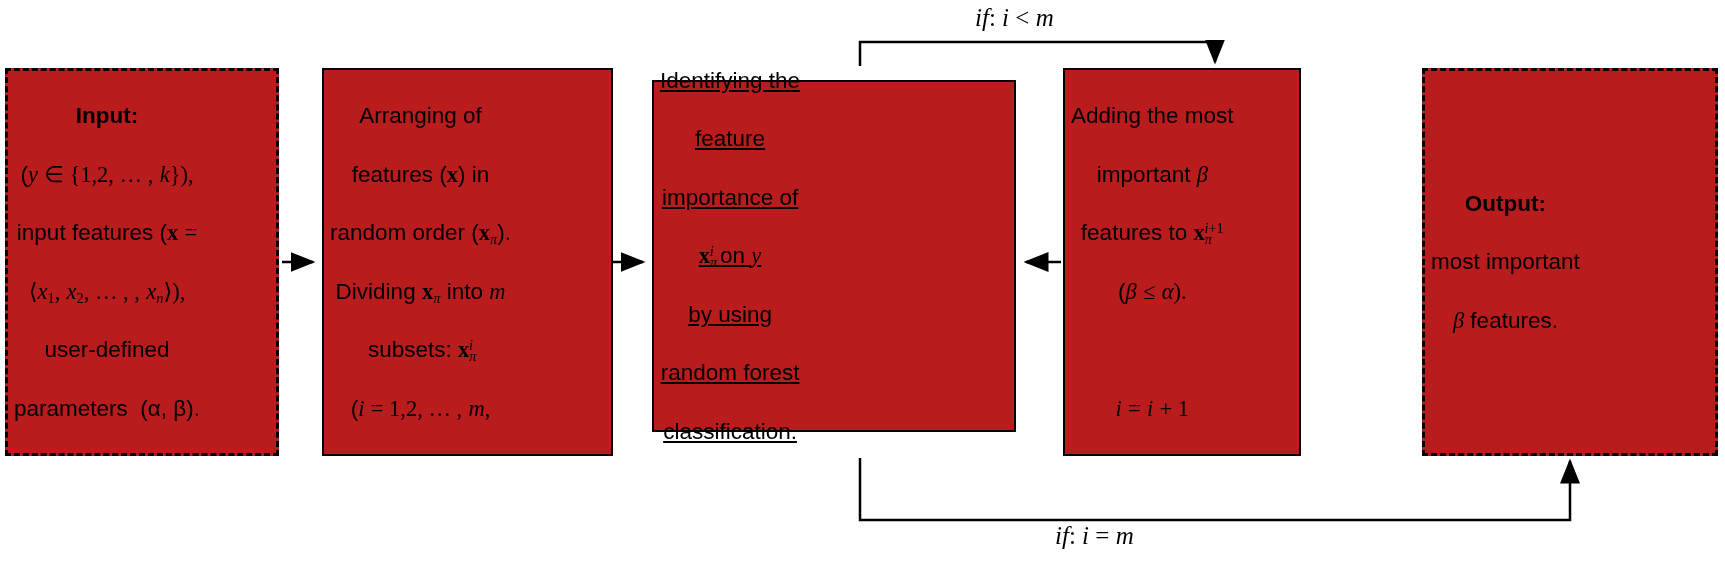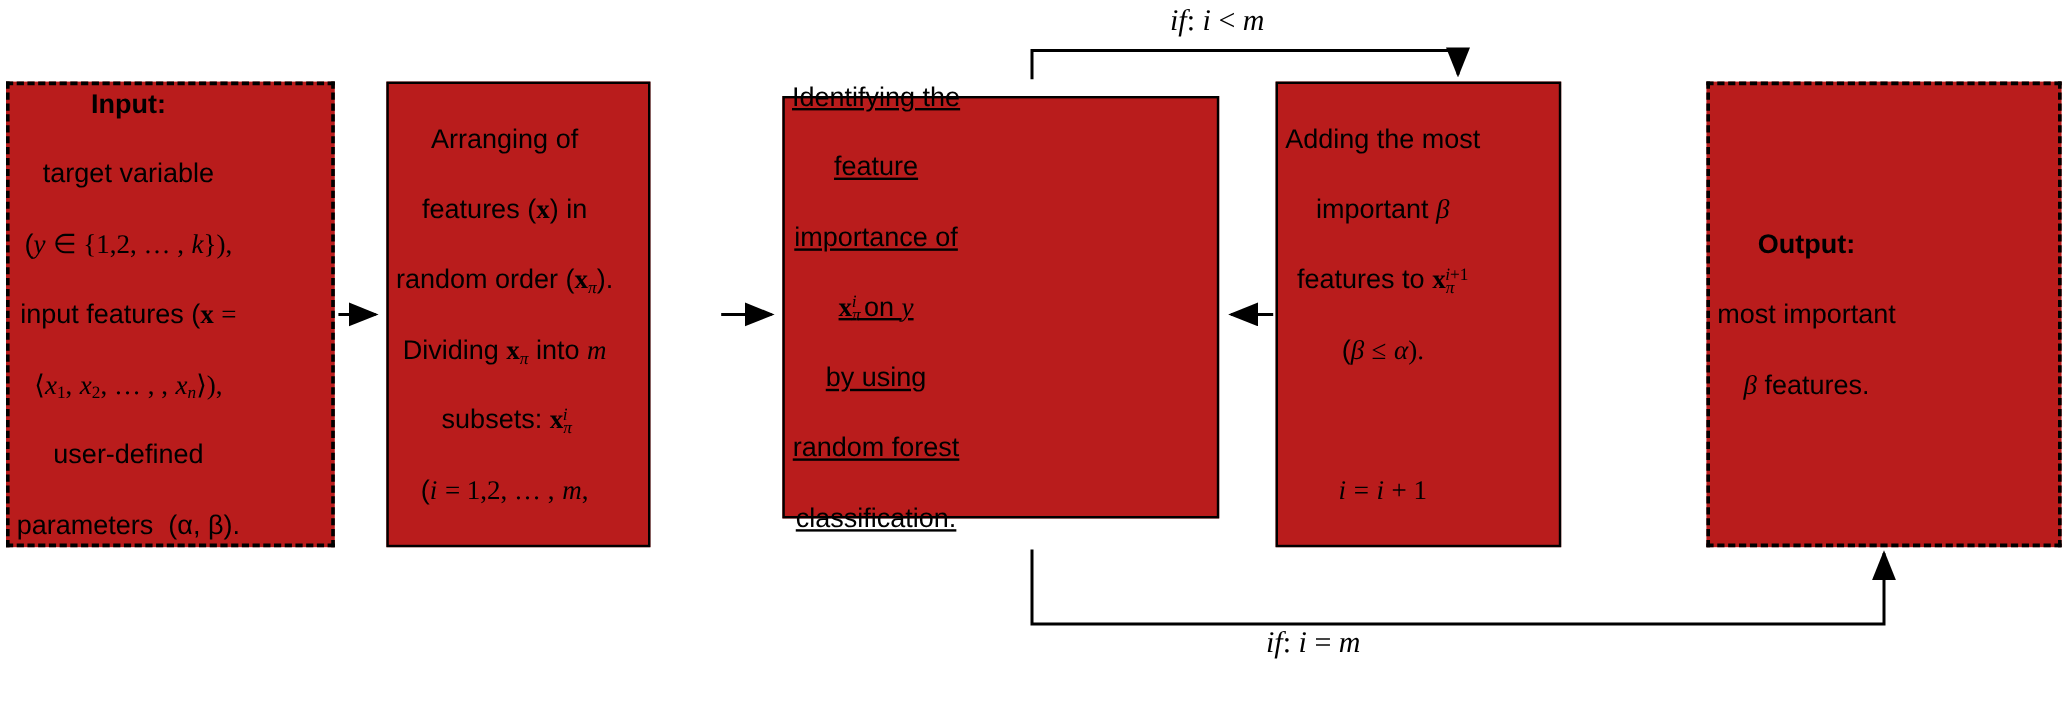--- a/index.html
+++ b/index.html
@@ -89,30 +89,29 @@
     </g>
 
     <g>
       <path d="M860,458 L860,520 L1570,520 L1570,461" stroke="#000" stroke-width="2.5" fill="none" marker-end="url(#arrowR)"></path>
     </g>
   </svg>
 
   <div class="box dashed" style="left:5px; top:68px; width:274px; height:388px;">
     <div class="box-text">
       <div class="ttl">Input:</div>
-      <div>target variable</div>
       <div>(<span class="mi">y</span> <span class="mn">∈ {1,2, … ,</span> <span class="mi">k</span><span class="mn">}),</span></div>
       <div>input features (<span class="bx">x</span> <span class="mn">=</span></div>
       <div><span class="mn">⟨</span><span class="mi">x</span><sub class="mn">1</sub><span class="mn">,</span> <span class="mi">x</span><sub class="mn">2</sub><span class="mn">, … , ,</span> <span class="mi">x</span><sub class="mi">n</sub><span class="mn">⟩),</span></div>
       <div>user-defined</div>
       <div>parameters&nbsp; (α, β).</div>
     </div>
   </div>
 
-  <div class="box solid" style="left:322px; top:68px; width:220px; height:388px;">
+  <div class="box solid" style="left:322px; top:68px; width:291px; height:388px;">
     <div class="box-text">
       <div>Arranging of</div>
       <div>features (<span class="bx">x</span>) in</div>
       <div>random order (<span class="bx">x</span><sub class="mi">π</sub>).</div>
       <div>Dividing <span class="bx">x</span><sub class="mi">π</sub> into <span class="mi">m</span></div>
       <div>subsets: <span class="bx">x</span><sub class="mi">π</sub><sup class="mi" style="margin-left:-0.52em;">i</sup></div>
       <div>(<span class="mi">i</span> <span class="mn">= 1,2, … ,</span> <span class="mi">m</span><span class="mn">,</span></div>
     </div>
   </div>
 

